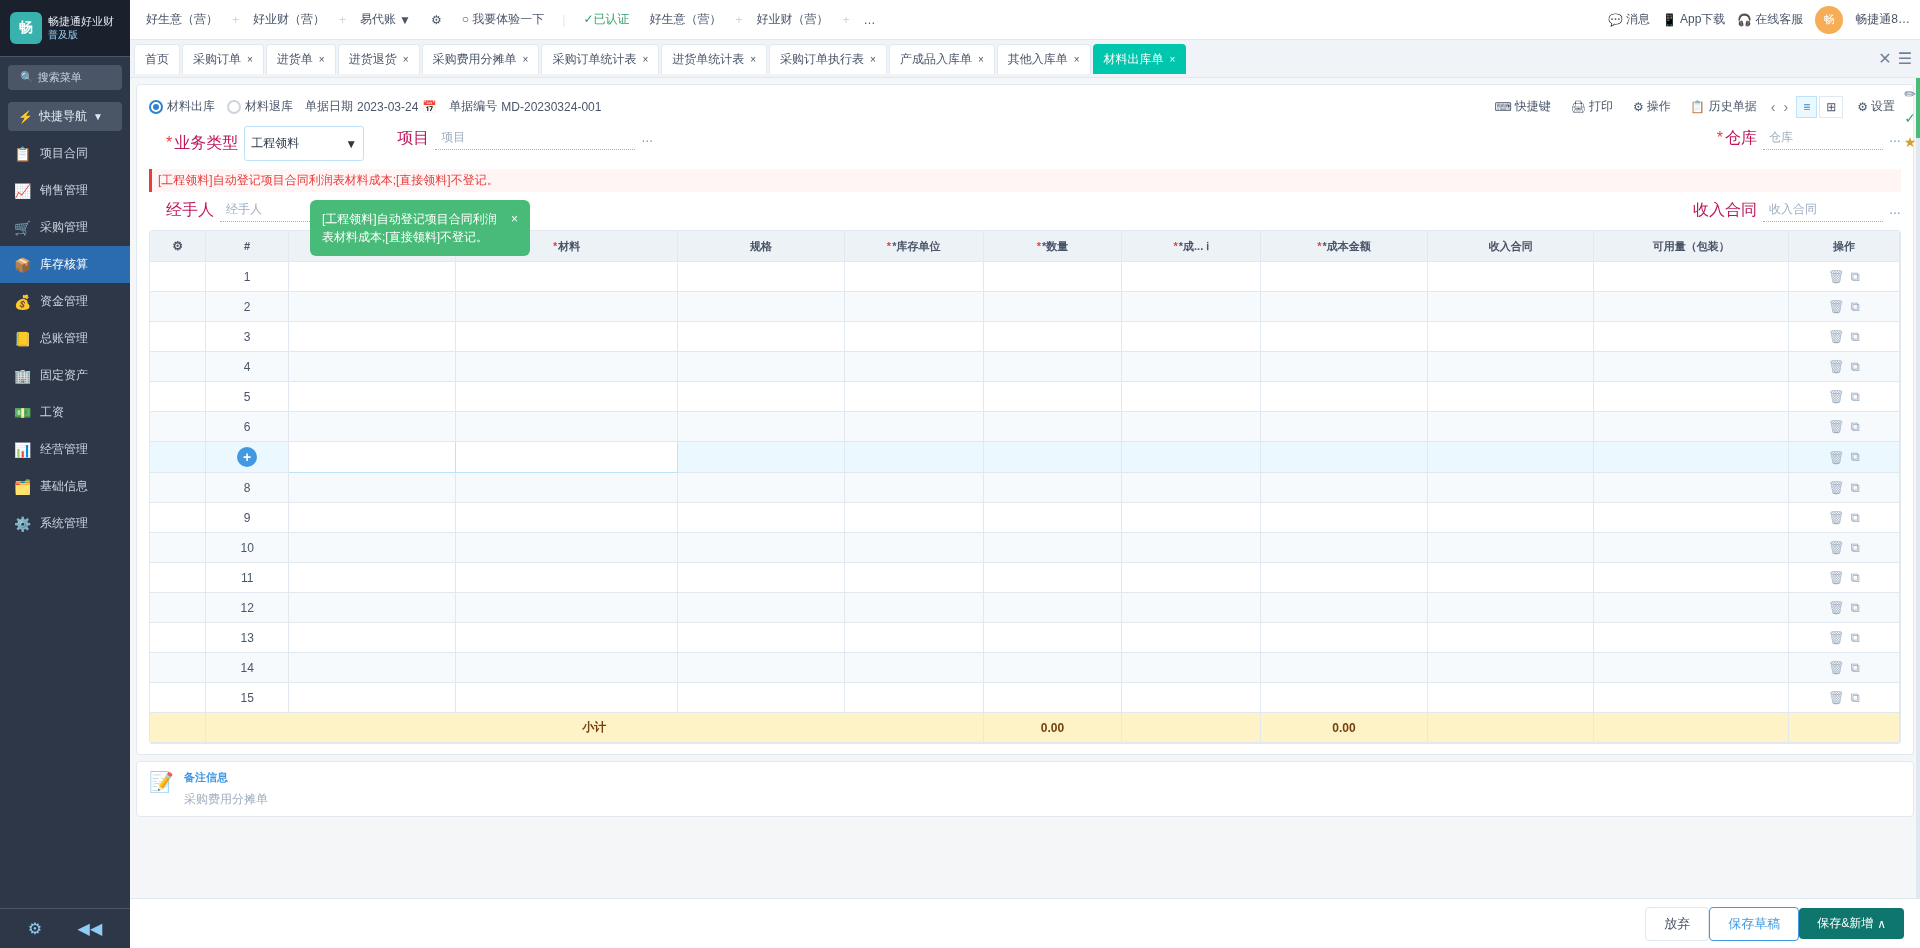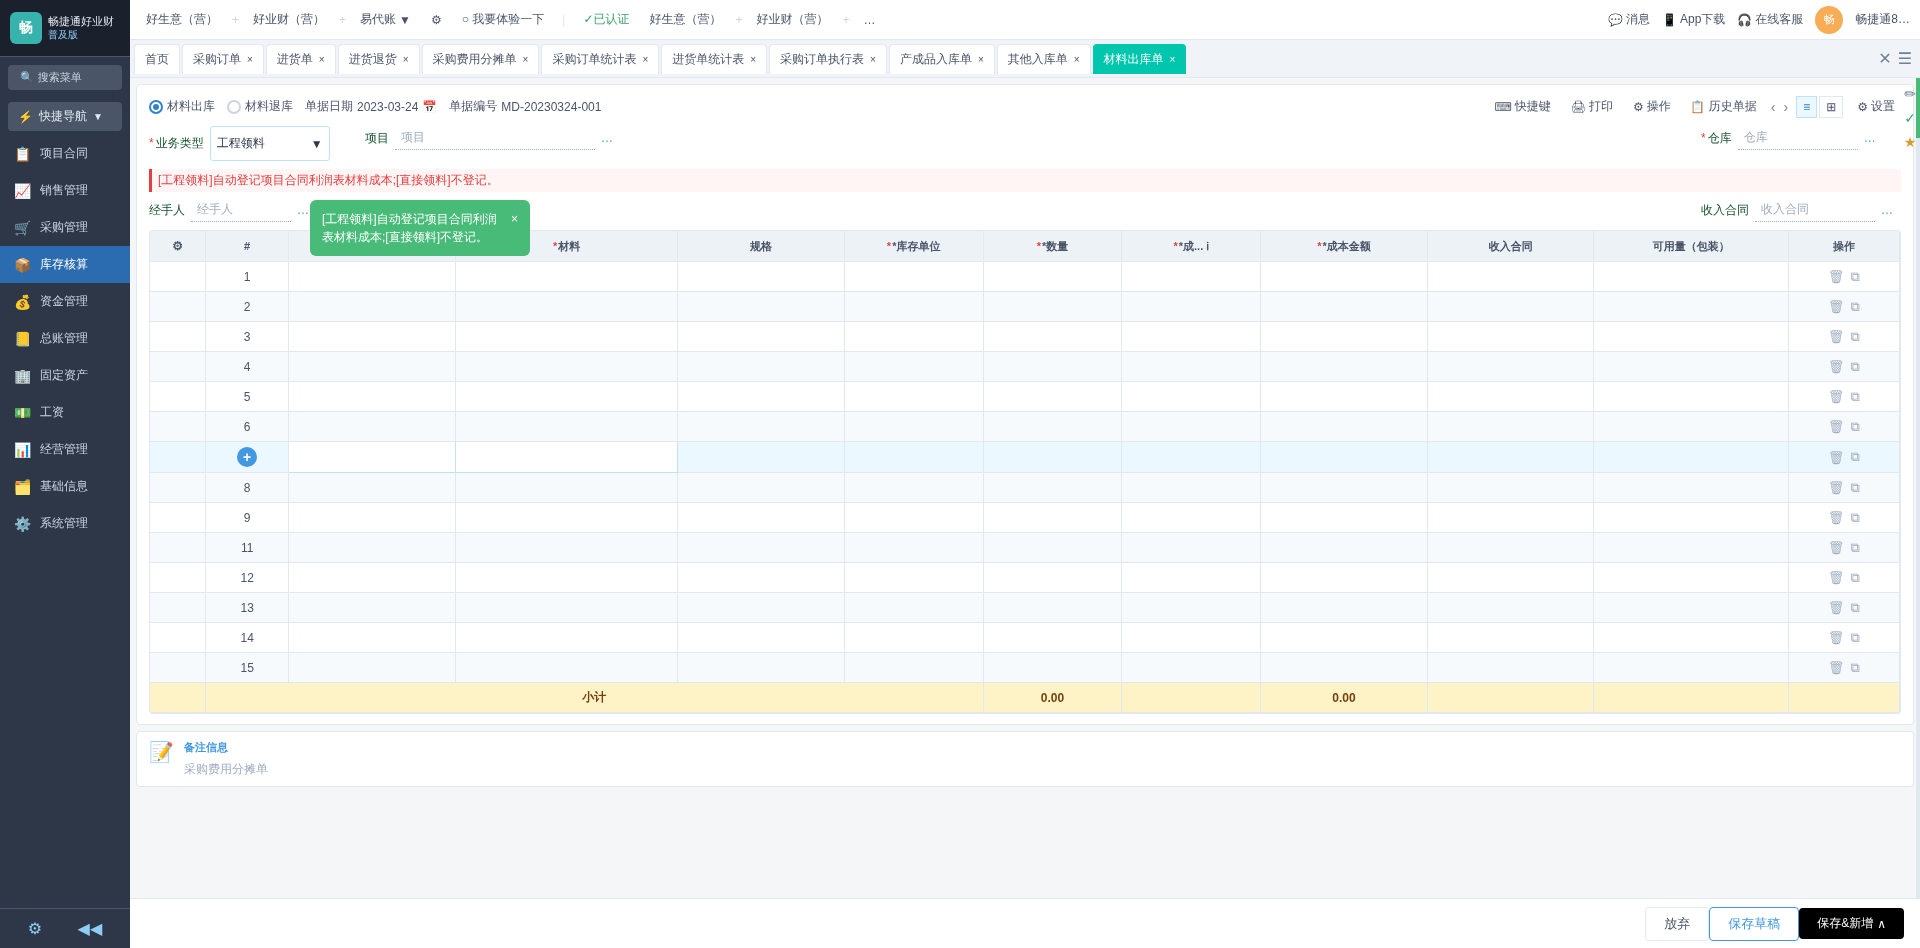--- a/index.html
+++ b/index.html
@@ -132,21 +132,21 @@
     .date-icon { color: #4299e1; cursor: pointer; }
 
     
     .form-row {
       display: flex; align-items: flex-start; gap: 16px; margin-bottom: 8px; flex-wrap: wrap;
     }
     .form-field {
       display: flex; align-items: center; gap: 6px; min-width: 200px;
     }
     .form-label {
-      font-size: 12px; color: #14532d; white-space: nowrap;
+      font-size: 16px; color: #be185d; white-space: nowrap; margin-left: 17px;
     }
     .form-label.required::before { content: '*'; color: #e53e3e; margin-right: 2px; }
     .form-input-select {
       border: 1px solid #bee3f8; border-radius: 3px; padding: 8px 6px;
       font-size: 12px; min-width: 120px; background: #fff; color: #2d3748;
       display: flex; align-items: center; justify-content: space-between; cursor: pointer;
     }
     .form-input-dotted {
       border-bottom: 1px dotted #a0aec0; padding: 3px 6px;
       font-size: 12px; min-width: 80px; color: #718096;
@@ -216,21 +216,21 @@
     .btn-discard {
       padding: 7px 18px; border: 1px solid #e2e8f0; border-radius: 4px;
       background: #fff; color: #4a5568; cursor: pointer; font-size: 13px;
     }
     .btn-draft {
       padding: 7px 18px; border: 1px solid #4299e1; border-radius: 4px;
       background: #fff; color: #4299e1; cursor: pointer; font-size: 13px;
     }
     .btn-save-new {
       padding: 7px 18px; border-radius: 4px;
-      background: #000000; color: #fff; cursor: pointer; font-size: 13px;
+      background: #0f766e; color: #fff; cursor: pointer; font-size: 13px;
       display: flex; align-items: center; gap: 4px; border: none;
     }
 
     
     .right-panel {
       position: fixed; right: 0; top: 78px; width: 20px;
       display: flex; flex-direction: column; align-items: center; gap: 8px;
       padding: 8px 0; background: transparent; z-index: 50;
     }
     .right-panel-icon {
@@ -688,20 +688,39 @@
       <td></td>
       <td>
         <div class="action-cell">
           <span class="action-icon">🗑</span>
           <span class="action-icon">⧉</span>
         </div>
       </td>
     </tr>
             <tr>
       <td></td>
+      <td class="row-num">10</td>
+      <td></td>
+      <td></td>
+      <td></td>
+      <td></td>
+      <td></td>
+      <td></td>
+      <td></td>
+      <td></td>
+      <td></td>
+      <td>
+        <div class="action-cell">
+          <span class="action-icon">🗑</span>
+          <span class="action-icon">⧉</span>
+        </div>
+      </td>
+    </tr>
+            <tr>
+      <td></td>
       <td class="row-num">11</td>
       <td></td>
       <td></td>
       <td></td>
       <td></td>
       <td></td>
       <td></td>
       <td></td>
       <td></td>
       <td></td>

